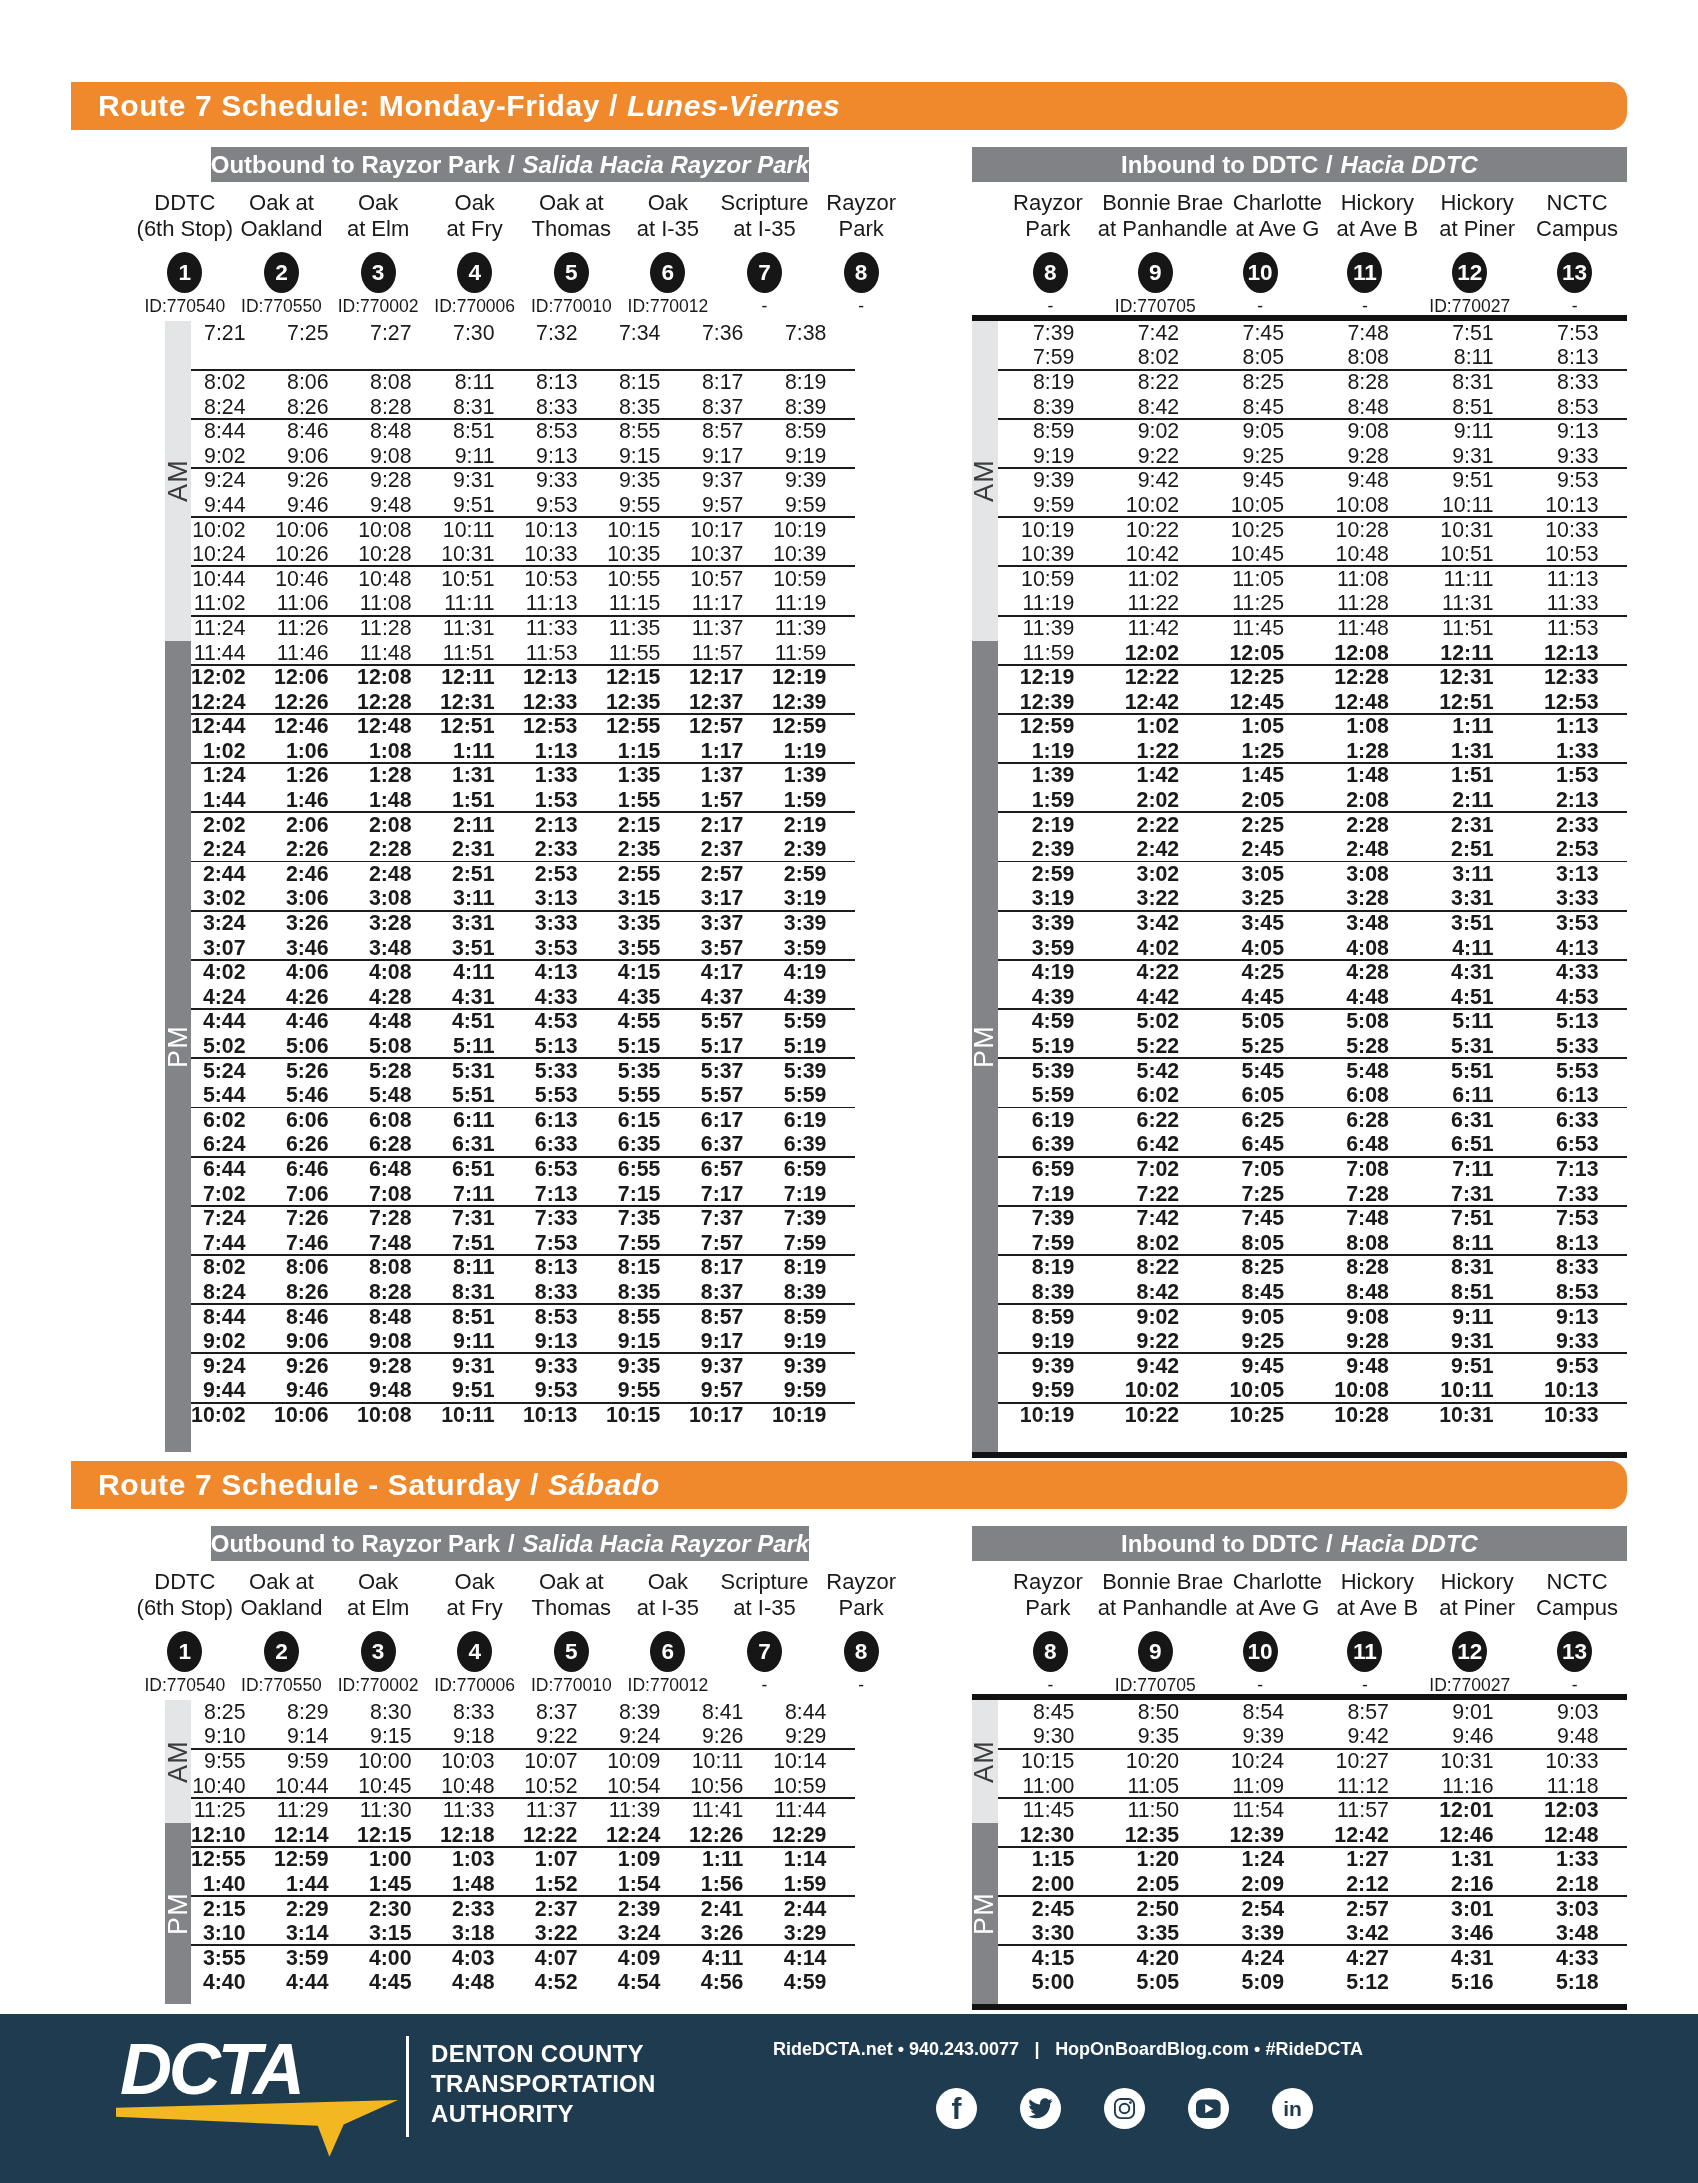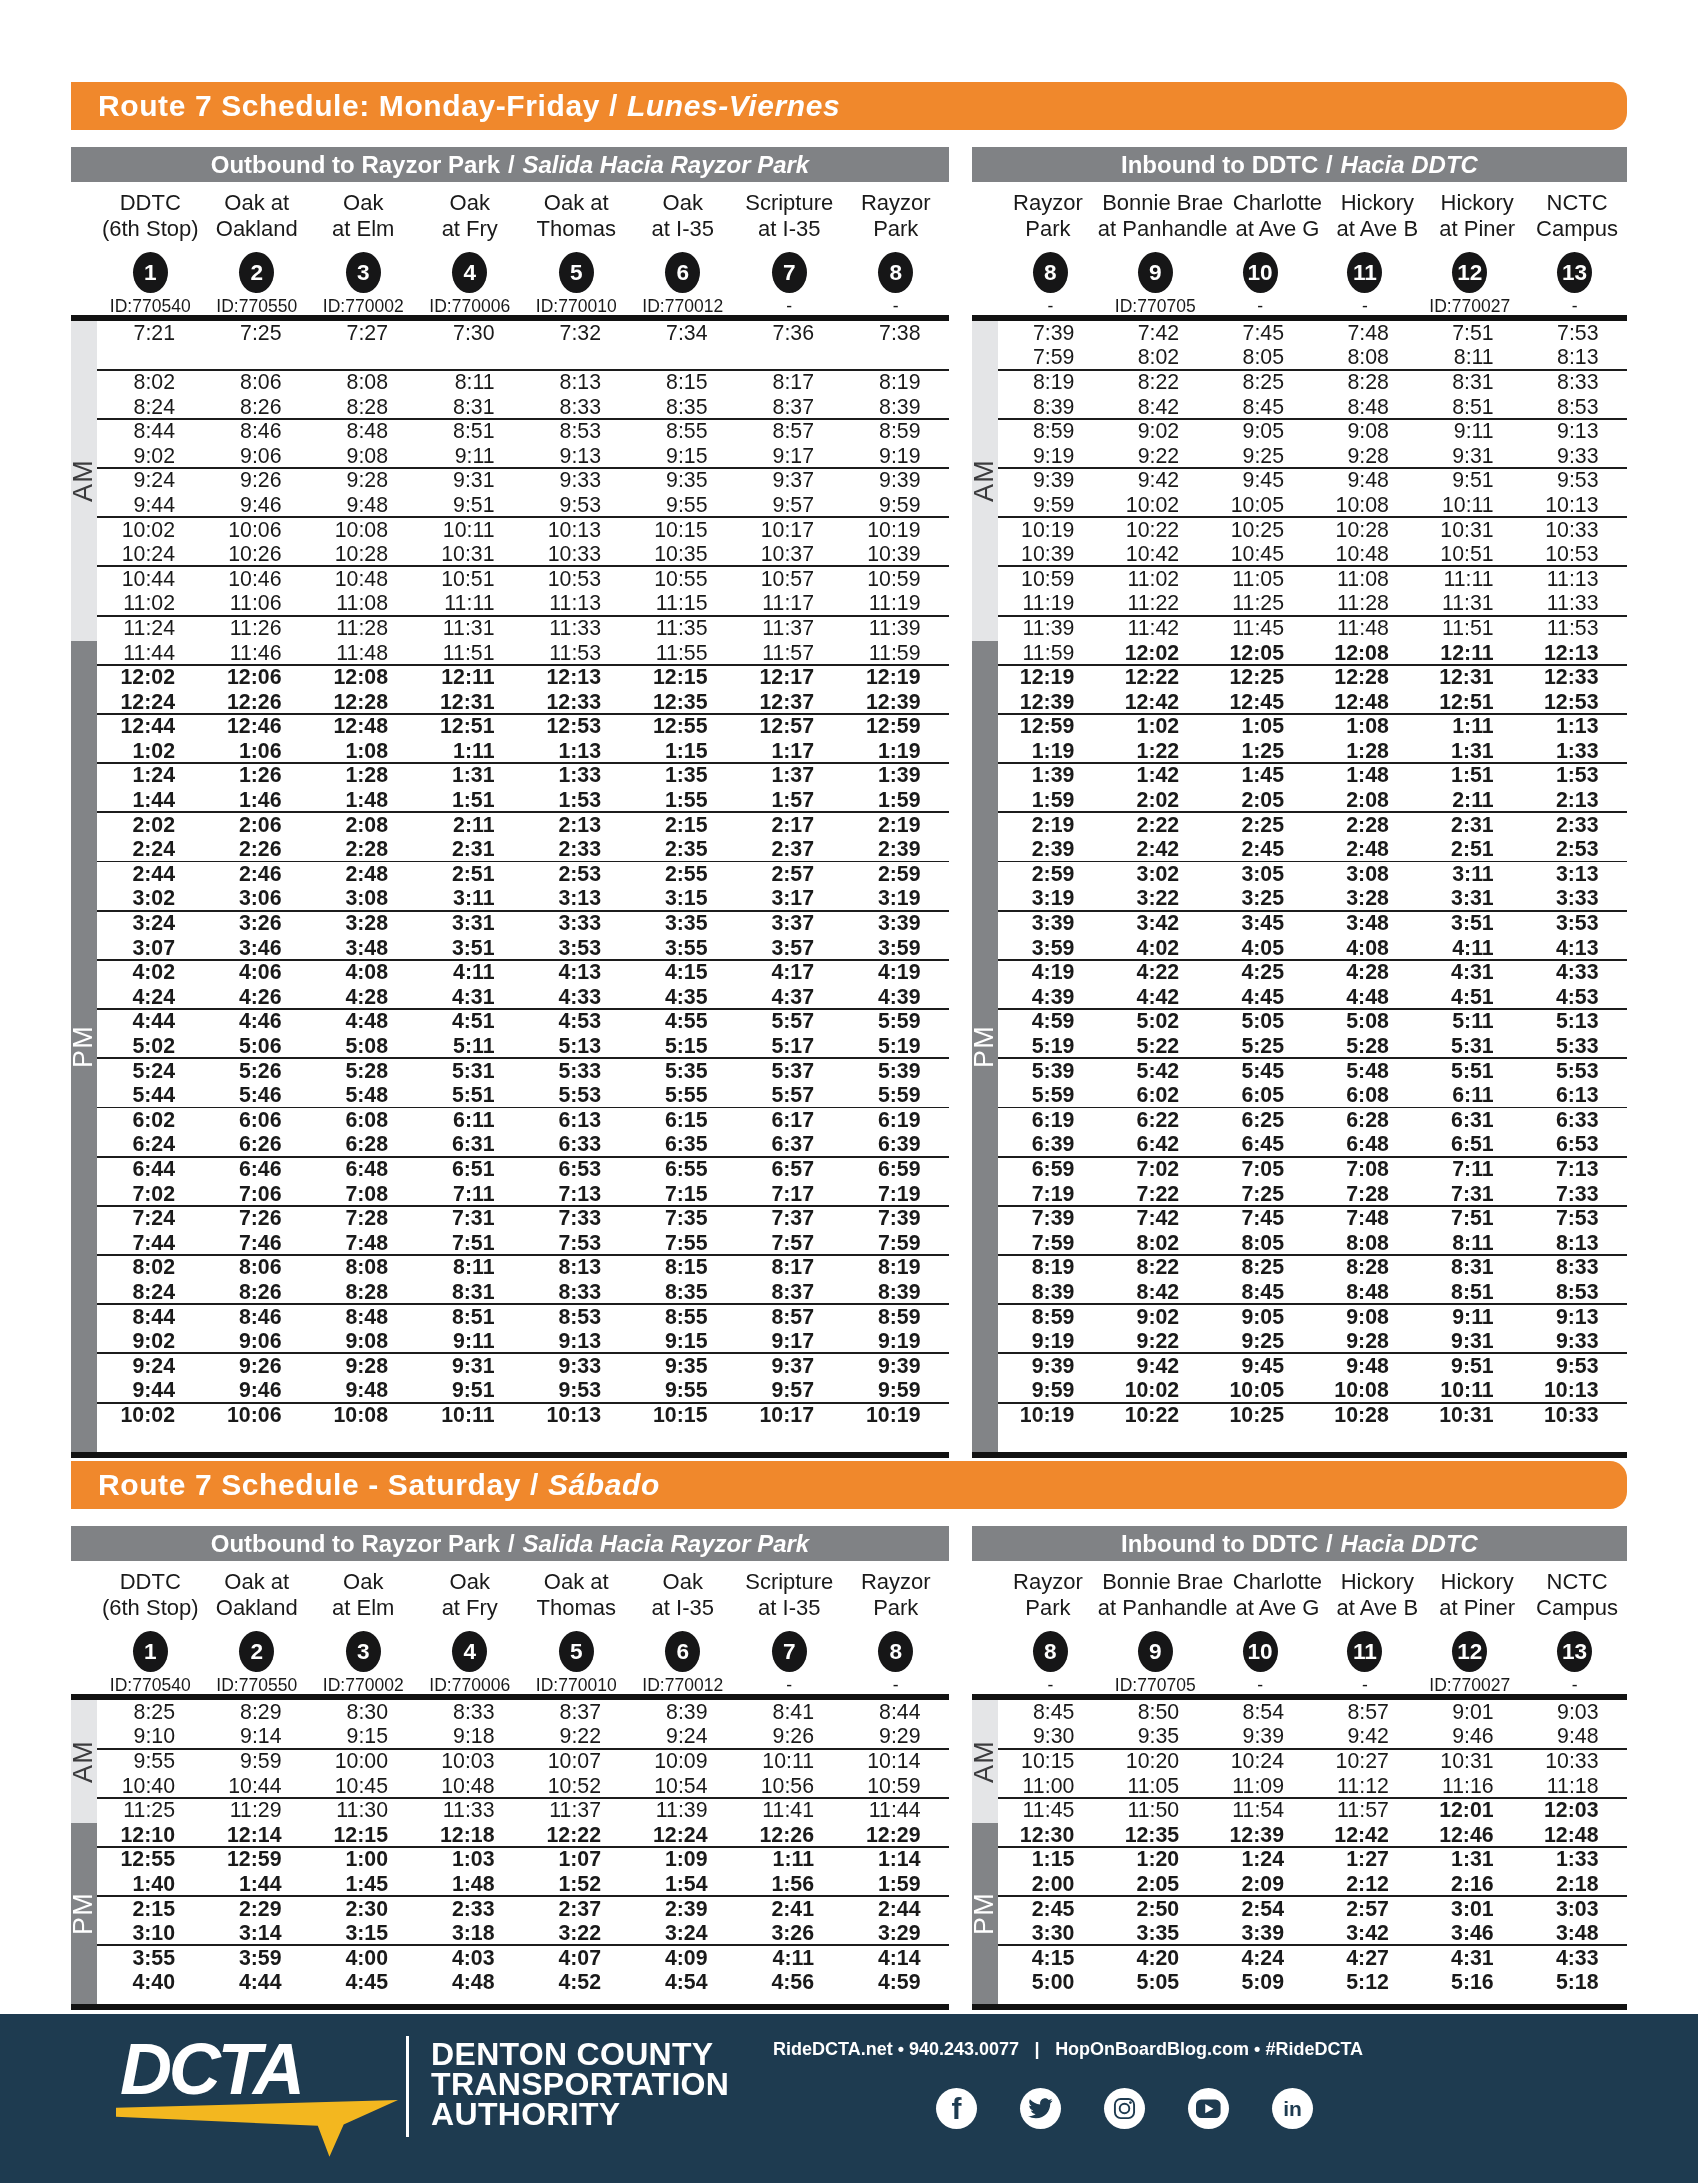--- a/index.html
+++ b/index.html
@@ -7,21 +7,21 @@
         font-family:"Liberation Sans", sans-serif;color:var(--ink,#1A1A1A);}
   .section{position:absolute;left:71px;width:1556px;}
   #weekday{top:82px;}
   #saturday{top:1461px;}
   .title-bar{height:48px;background:var(--orange,#F0882C);border-radius:0 17px 17px 0;color:#fff;
              font-size:30px;font-weight:bold;line-height:48px;padding-left:27px;letter-spacing:0.6px;white-space:nowrap;}
   .title-es{font-style:italic;}
   .title-sep{font-weight:bold;padding:0 9px;}
   .tables{display:flex;gap:23px;margin-top:17px;align-items:flex-start;}
   .stable{display:flex;flex-direction:column;}
-  .outbound{width:878px;}
+  .outbound{width:878px;align-items:center;}
   .inbound{width:655px;}
   .dir-bar{height:35px;background:var(--gray,#808285);color:#fff;text-align:center;font-size:24px;
            font-weight:bold;line-height:35px;white-space:nowrap;}
   .dir-es{font-style:italic;}
   .dir-sep{padding:0 7.8px;}
   .head{height:133px;}
   .hrow{display:grid;grid-template-columns:26px repeat(var(--cols),1fr);}
   .names{padding-top:7.8px;height:61px;}
   .stop-name{text-align:center;font-size:22px;line-height:26.5px;white-space:nowrap;}
   .circles{height:44px;}
@@ -45,21 +45,21 @@
   .row{display:grid;grid-template-columns:repeat(var(--cols),1fr);height:24.6px;}
   .cell{font-size:21.3px;line-height:24.6px;text-align:right;padding-right:28.5px;}
   .cell.pm{font-weight:bold;}
   
   .footer{position:absolute;left:0;top:2014px;width:1698px;height:169px;background:var(--navy,#1E3B50);color:#fff;}
   .logo-wrap{position:absolute;left:120px;top:19.4px;display:flex;align-items:flex-start;}
   .logo-mark{position:relative;width:282px;height:129px;}
   .logo-text{font-size:72px;font-weight:bold;font-style:italic;letter-spacing:-3.2px;line-height:1;color:#fff;}
   .logo-swoosh{position:absolute;left:-3.9px;top:67px;width:282px;height:58px;color:var(--yellow,#F3B71F);}
   .logo-divider{width:3.2px;background:#fff;height:101px;margin:2.6px 22px 0 3.9px;}
-  .org{font-size:32px;font-weight:bold;line-height:30px;letter-spacing:0.3px;padding-top:5.2px;white-space:nowrap;}
+  .org{font-size:24px;font-weight:bold;line-height:30px;letter-spacing:0.3px;padding-top:5.2px;white-space:nowrap;}
   .footer-right{position:absolute;left:773px;top:24.6px;}
   .footer-text{font-size:18px;font-weight:bold;white-space:nowrap;}
   .pipe{padding:0 15.5px;font-weight:bold;}
   .social{display:flex;gap:43px;margin-top:28.5px;margin-left:163px;}
   .sicon{width:41px;height:41px;border-radius:50%;background:#fff;color:var(--navy,#1E3B50);
          display:flex;align-items:center;justify-content:center;font-weight:bold;overflow:hidden;}
   .sicon .fb{font-size:30px;line-height:1;}
   .sicon .in{font-size:21px;line-height:1;}
   .sicon svg{display:block;}
 </style>

